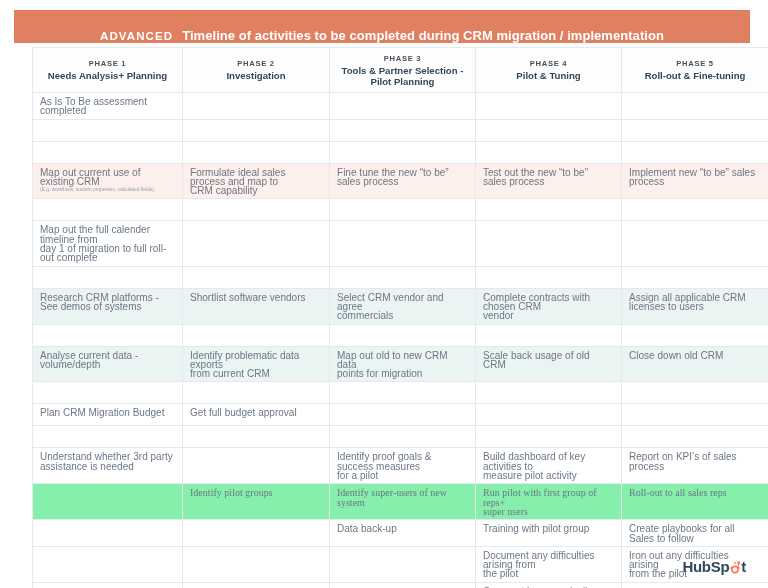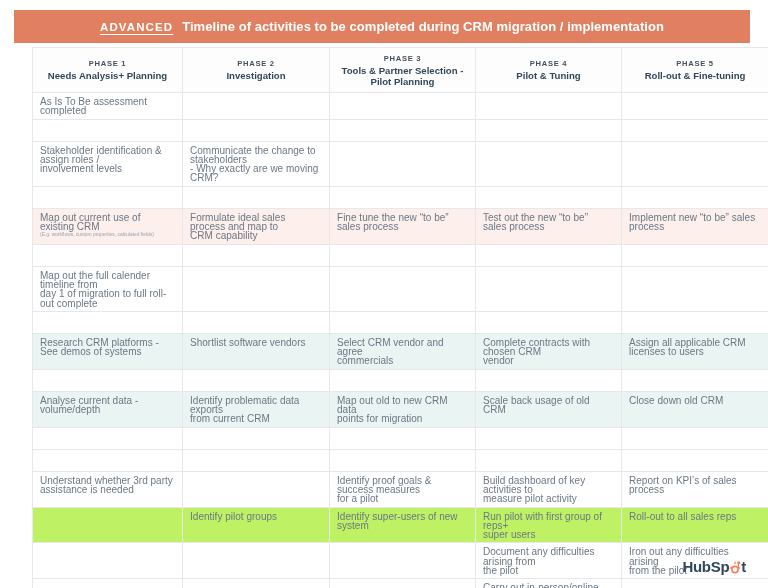--- a/index.html
+++ b/index.html
@@ -26,21 +26,21 @@
 
   
   .banner {
     position: absolute;
     left: 14px;
     top: 10px;
     width: 736px;
     height: 33px;
     background: #E08060;
     display: flex;
-    align-items: center;
+    align-items: flex-end;
     justify-content: center;
     box-sizing: border-box;
   }
   .banner-inner {
     display: flex;
     align-items: baseline;
     gap: 9px;
     white-space: nowrap;
   }
   .banner-kicker {
@@ -124,21 +124,21 @@
     display: block;
     color: #9AA4AF;
     font-size: 4.9px;
     line-height: 6.4px;
     margin-top: 0.5px;
   }
 
   
   tr.tint-pink  > td { background: #FCEFEC; }
   tr.tint-mint  > td { background: #EAF4F2; }
-  tr.tint-cream > td { background: #bef264; }
+  tr.tint-cream > td { background: #86efac; font-family: Liberation Serif, serif; }
 
   
   .logo {
     position: absolute;
     right: 22px;
     bottom: 13px;
     display: flex;
     align-items: center;
     height: 18px;
   }
@@ -214,33 +214,20 @@
           <td></td>
         </tr>
         <tr class="tint-plain">
           <td></td>
           <td></td>
           <td></td>
           <td></td>
           <td></td>
         </tr>
         <tr class="tint-plain">
-          <td>
-            <span class="cell-text">Stakeholder identification &amp; assign roles /
-involvement levels</span>
-          </td>
-          <td>
-            <span class="cell-text">Communicate the change to stakeholders
-- Why exactly are we moving CRM?</span>
-          </td>
-          <td></td>
-          <td></td>
-          <td></td>
-        </tr>
-        <tr class="tint-plain">
           <td></td>
           <td></td>
           <td></td>
           <td></td>
           <td></td>
         </tr>
         <tr class="tint-pink">
           <td>
             <span class="cell-text">Map out current use of existing CRM</span>
             <span class="cell-sub">(E.g. workflows, custom properties, calculated fields)</span>
@@ -331,20 +318,31 @@
           </td>
         </tr>
         <tr class="tint-plain">
           <td></td>
           <td></td>
           <td></td>
           <td></td>
           <td></td>
         </tr>
         <tr class="tint-plain">
+          <td>
+            <span class="cell-text">Plan CRM Migration Budget</span>
+          </td>
+          <td>
+            <span class="cell-text">Get full budget approval</span>
+          </td>
+          <td></td>
+          <td></td>
+          <td></td>
+        </tr>
+        <tr class="tint-plain">
           <td></td>
           <td></td>
           <td></td>
           <td></td>
           <td></td>
         </tr>
         <tr class="tint-plain">
           <td>
             <span class="cell-text">Understand whether 3rd party
 assistance is needed</span>
@@ -369,20 +367,33 @@
           </td>
           <td>
             <span class="cell-text">Identify super-users of new system</span>
           </td>
           <td>
             <span class="cell-text">Run pilot with first group of reps+
 super users</span>
           </td>
           <td>
             <span class="cell-text">Roll-out to all sales reps</span>
+          </td>
+        </tr>
+        <tr class="tint-plain">
+          <td></td>
+          <td></td>
+          <td>
+            <span class="cell-text">Data back-up</span>
+          </td>
+          <td>
+            <span class="cell-text">Training with pilot group</span>
+          </td>
+          <td>
+            <span class="cell-text">Create playbooks for all Sales to follow</span>
           </td>
         </tr>
         <tr class="tint-plain">
           <td></td>
           <td></td>
           <td></td>
           <td>
             <span class="cell-text">Document any difficulties arising from
 the pilot</span>
           </td>

